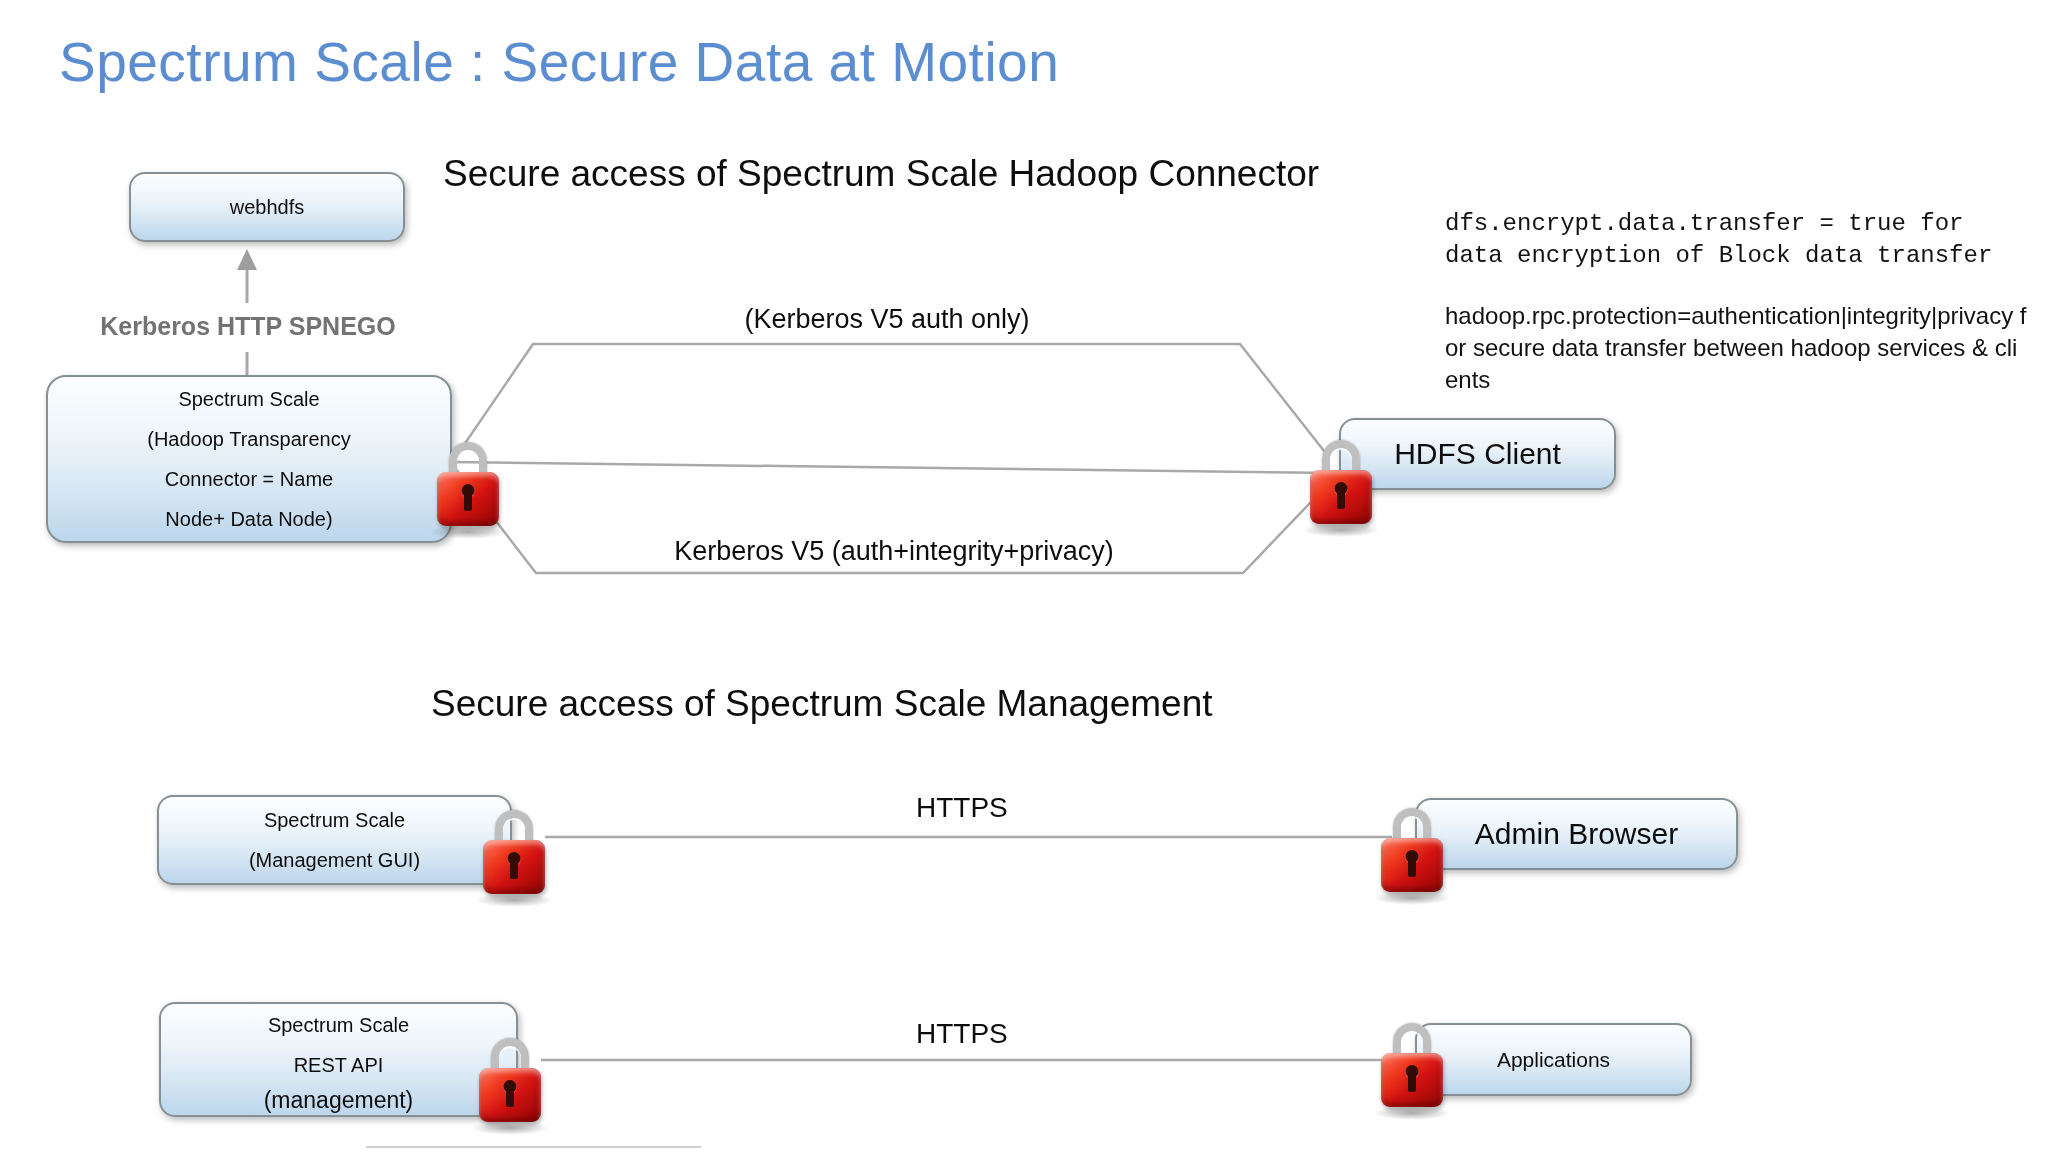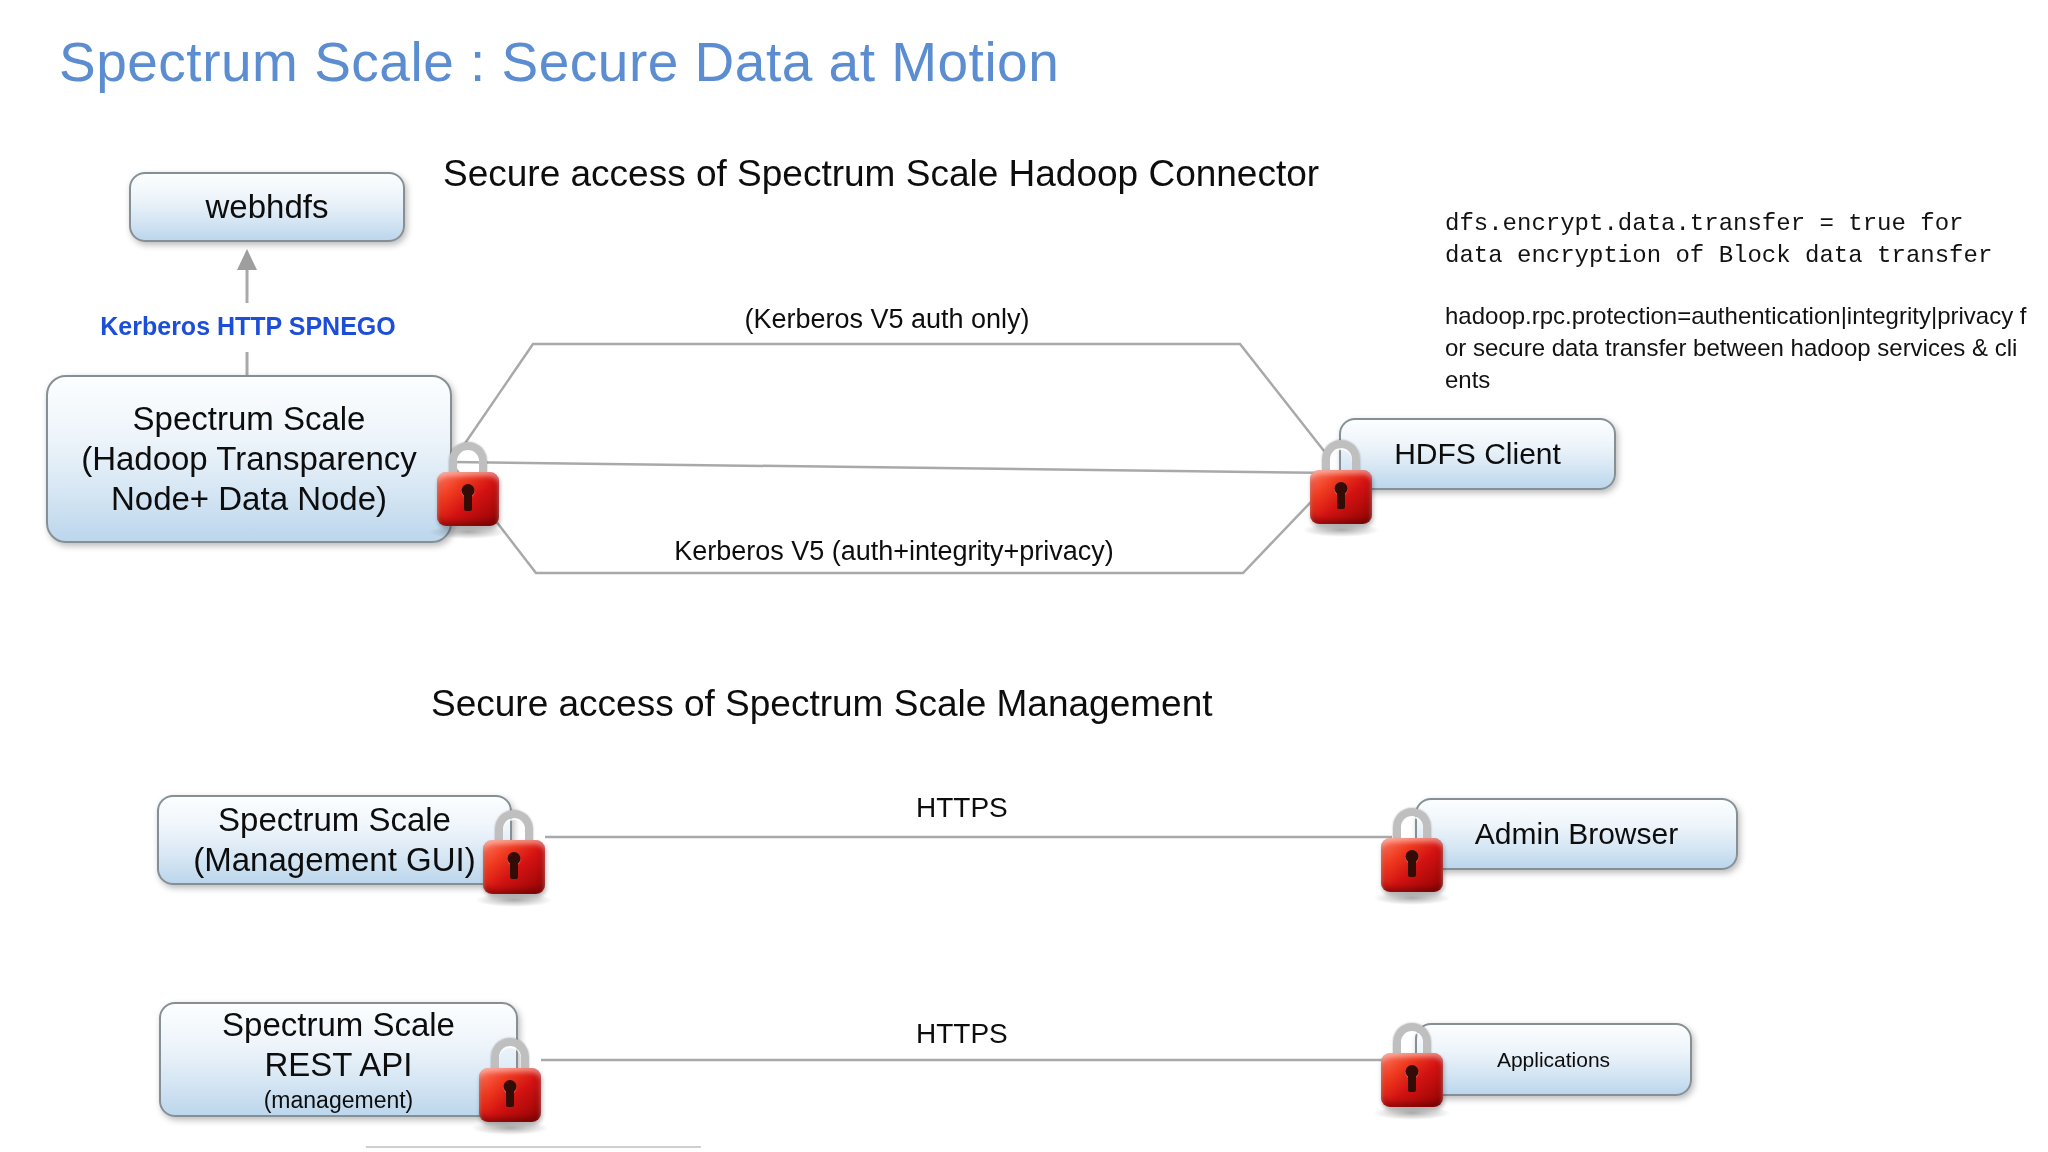--- a/index.html
+++ b/index.html
@@ -14,39 +14,39 @@
     left:59px; top:30px; font-size:55px; color:#5b8dd0; font-weight:400;
     white-space:nowrap; letter-spacing:0.5px;
   }
   .section-heading {
     font-size:37px; font-weight:normal; color:#0d0d0d; text-align:left; white-space:nowrap;
   }
   .h1 { left:443px; top:153px; width:1000px; }
   .h2 { left:431px; top:683px; width:1000px; }
 
   .conn-label { font-size:27px; color:#0d0d0d; text-align:center; white-space:nowrap; }
-  .bold-label { font-size:25px; font-weight:bold; color:#1d4ed8; text-align:center; white-space:nowrap; }
+  .bold-label { font-size:25px; font-weight:bold; color:#737373; text-align:center; white-space:nowrap; }
   .https-label { font-size:28px; color:#0d0d0d; white-space:nowrap;margin-left:30px; }
 
   .note {
     left:1445px; width:585px; font-size:24px; line-height:32px; color:#121212;
     overflow-wrap:break-word; word-break:break-word;
   }
   .note.force-break { word-break:break-all; }
 
   
   .node {
     position:absolute; box-sizing:border-box;
     border:2px solid #858f94; border-radius:16px;
     background:linear-gradient(180deg,#fcfeff 0%,#edf4fa 38%,#d4e5f3 72%,#bcd6ec 100%);
     box-shadow:2px 3px 6px rgba(60,60,60,0.35);
     display:flex; flex-direction:column; align-items:center; justify-content:center;
     text-align:center; color:#0d0d0d;
   }
-  .node .line { font-size:33px; line-height:40px; white-space:nowrap; }
+  .node .line { font-size:20px; line-height:40px; white-space:nowrap; }
   .node .line.small { font-size:23px; line-height:30px; }
 
   
   .lock { position:absolute; width:62px; height:92px; }
   .lock .shackle {
     position:absolute; left:12px; top:2px; width:38px; height:40px; box-sizing:border-box;
     border:8px solid #bfbfbf; border-bottom:none; border-radius:20px 20px 0 0;
     box-shadow:inset 0 2px 1px rgba(255,255,255,0.9), 0 0 2px rgba(0,0,0,0.35);
   }
   .lock .body {
@@ -95,20 +95,21 @@
 
   <div class="node" style="left:129px; top:172px; width:276px; height:70px;">
     <div class="line">webhdfs</div>
   </div>
 
   <div class="abs bold-label" style="left:98px; top:312px; width:300px;">Kerberos HTTP SPNEGO</div>
 
   <div class="node" style="left:46px; top:375px; width:406px; height:168px; border-radius:20px;">
     <div class="line">Spectrum Scale</div>
     <div class="line">(Hadoop Transparency</div>
+    <div class="line">Connector = Name</div>
     <div class="line">Node+ Data Node)</div>
   </div>
 
   <div class="abs conn-label" style="left:637px; top:304px; width:500px;">(Kerberos V5 auth only)</div>
   <div class="abs conn-label" style="left:644px; top:536px; width:500px;">Kerberos V5 (auth+integrity+privacy)</div>
 
   <div class="node" style="left:1339px; top:418px; width:277px; height:72px;">
     <div class="line" style="font-size:30px;">HDFS Client</div>
   </div>
 

